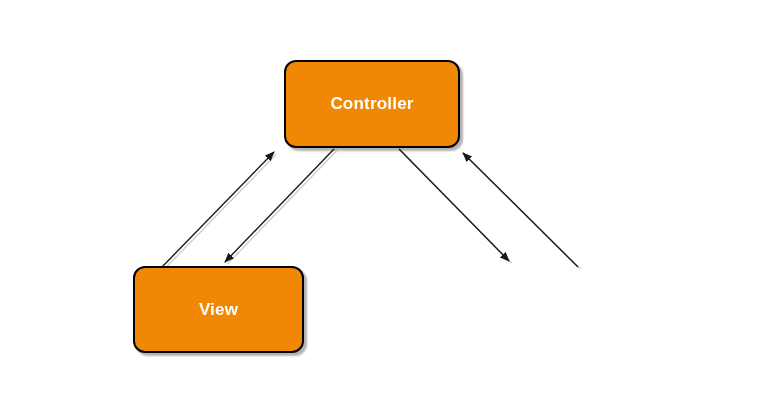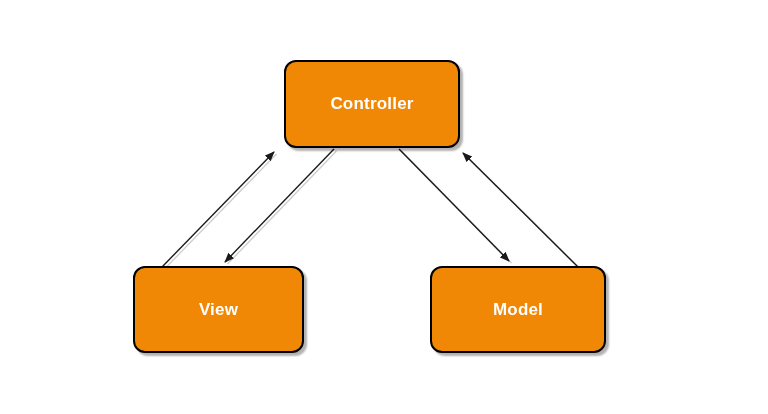--- a/index.html
+++ b/index.html
@@ -64,17 +64,14 @@
     </svg>
 
   <div class="node" style="left: 284px; top: 60px; width: 176px; height: 88px; background: rgb(240, 135, 5); border-color: rgb(0, 0, 0);">
     <span class="node-label" style="color: rgb(255, 255, 255);">Controller</span>
   </div>
 
   <div class="node" style="left: 133px; top: 266px; width: 171px; height: 87px; background: rgb(240, 135, 5); border-color: rgb(0, 0, 0);">
     <span class="node-label" style="color: rgb(255, 255, 255);">View</span>
   </div>
 
-  <div class="node" style="left: 430px; top: 266px; width: 176px; height: 87px; background: rgb(240, 135, 5); border-color: rgb(0, 0, 0);">
-    <span class="node-label" style="color: rgb(255, 255, 255);">Model</span>
-  </div>
 
 </div>
 
 </body></html>

